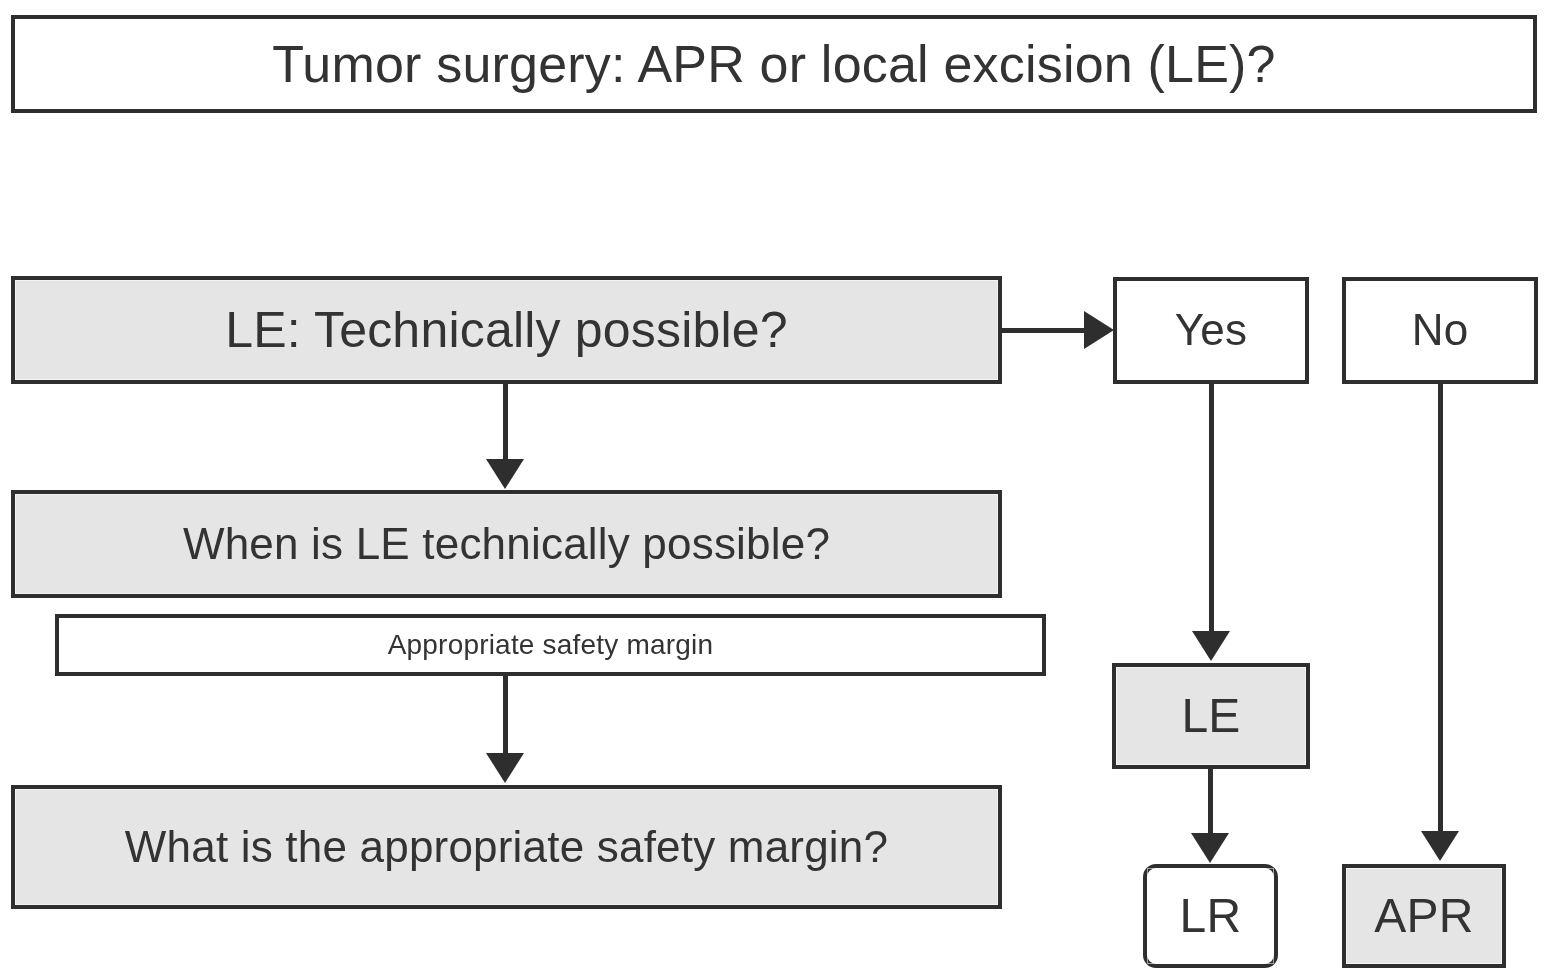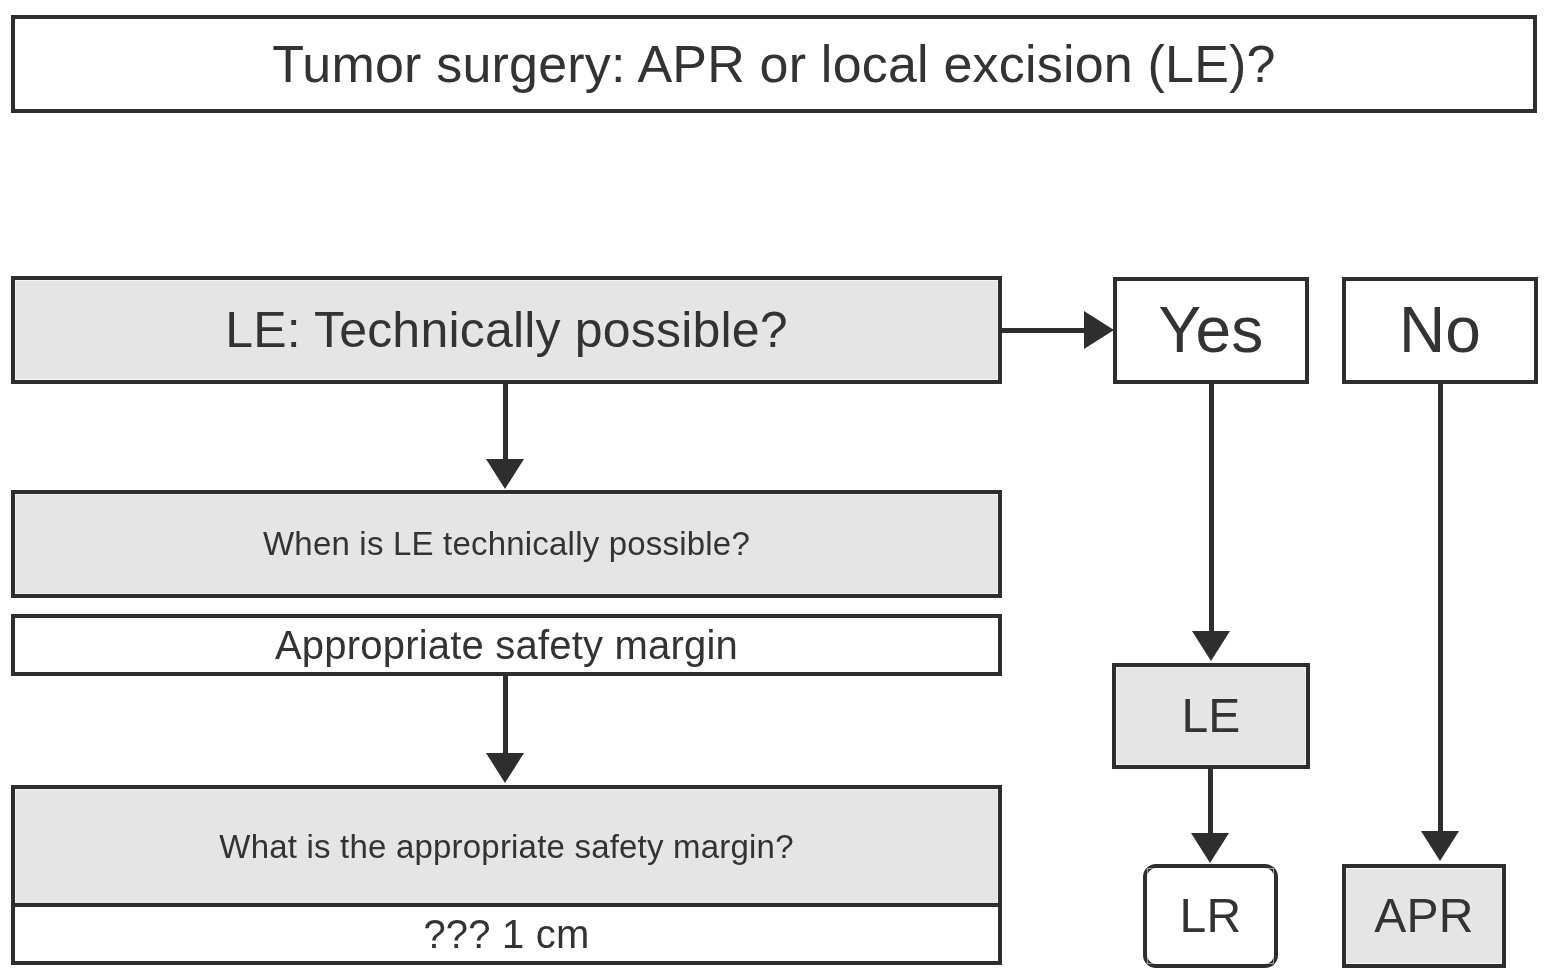--- a/index.html
+++ b/index.html
@@ -39,23 +39,23 @@
     content: "";
     position: absolute;
     left: 0; right: 0; top: 0; bottom: 0;
     border: 1px solid rgba(255,255,255,0.55);
     pointer-events: none;
   }
 
   
   .t-title   { font-size: 52px; }
   .t-q-big   { font-size: 50px; }
-  .t-q-mid   { font-size: 33px; }
-  .t-plain   { font-size: 40px; }
-  .t-yesno   { font-size: 64px; }
+  .t-q-mid   { font-size: 44px; }
+  .t-plain   { font-size: 28px; margin-left: 44px; }
+  .t-yesno   { font-size: 44px; }
   .t-term    { font-size: 48px; }
 
   
   .line-v {
     position: absolute;
     width: 5px;
     background: #2e2e2e;
   }
   .line-h {
     position: absolute;
@@ -95,23 +95,20 @@
   </div>
 
   <div class="node white t-plain" style="left:11px; top:614px; width:991px; height:62px;">
     <span>Appropriate safety margin</span>
   </div>
 
   <div class="node gray t-q-mid" style="left:11px; top:785px; width:991px; height:124px;">
     <span>What is the appropriate safety margin?</span>
   </div>
 
-  <div class="node white t-plain" style="left:11px; top:903px; width:991px; height:62px;">
-    <span>??? 1 cm</span>
-  </div>
 
   <div class="node white t-yesno" style="left:1113px; top:277px; width:196px; height:107px;">
     <span>Yes</span>
   </div>
 
   <div class="node white t-yesno" style="left:1342px; top:277px; width:196px; height:107px;">
     <span>No</span>
   </div>
 
   <div class="node gray t-term" style="left:1112px; top:663px; width:198px; height:106px;">

